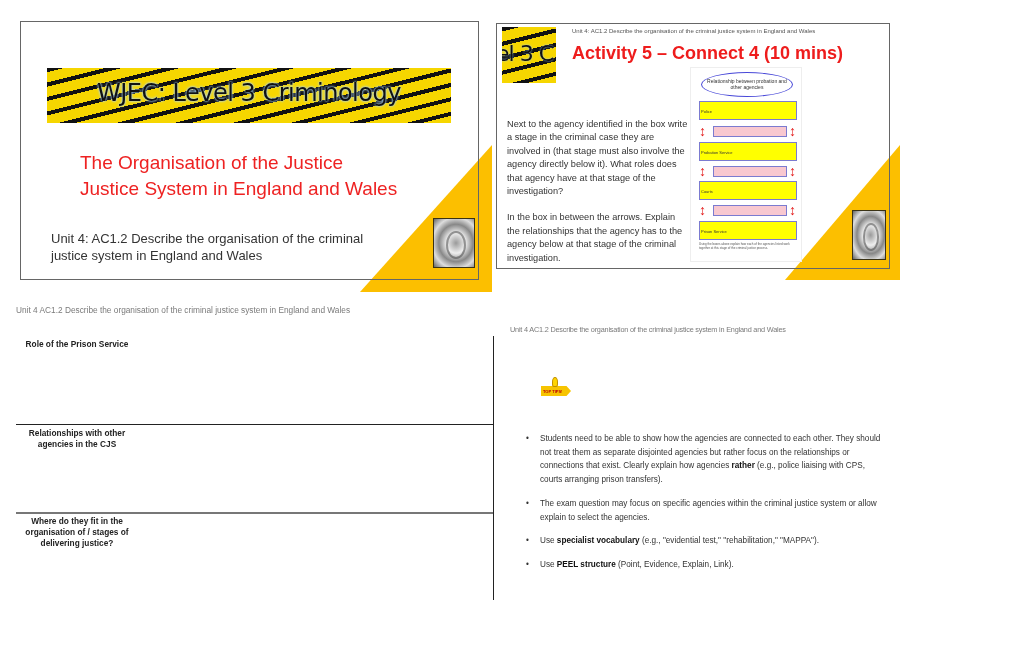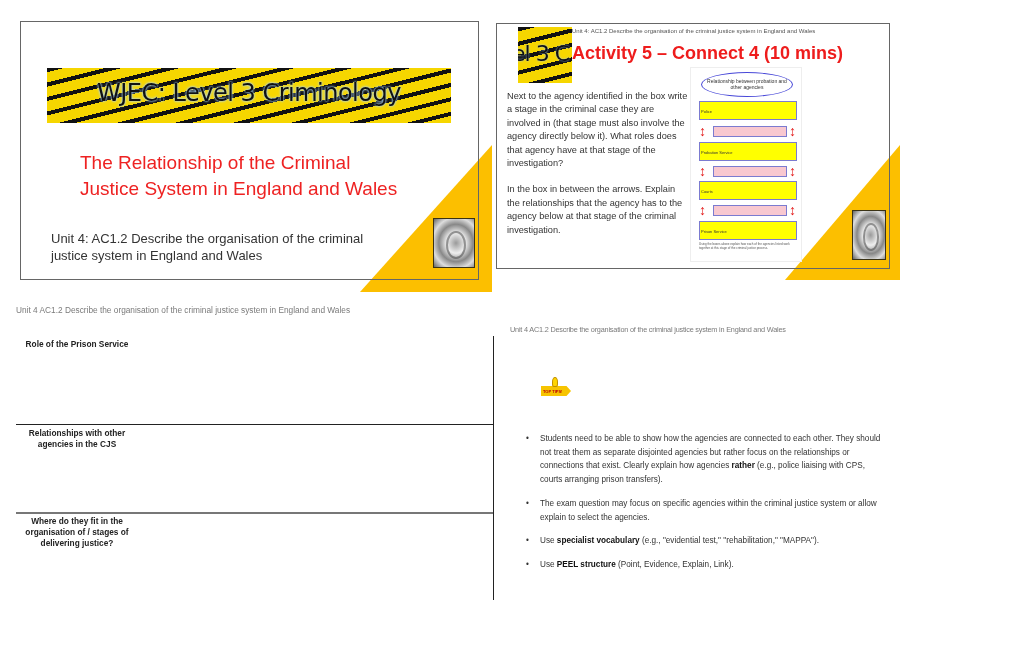--- a/index.html
+++ b/index.html
@@ -53,28 +53,28 @@
   .tri2 {
     position: absolute; left: 785px; top: 145px; width: 115px; height: 135px;
     background: #fcbf00;
     clip-path: polygon(100% 0, 100% 100%, 0 100%);
   }
   .slide2 {
     position: absolute; left: 496px; top: 23px; width: 394px; height: 246px;
     border: 1px solid #666;
   }
   .slide2-bg { position: absolute; left: 496px; top: 23px; width: 394px; height: 246px; background: #fff; }
-  .tape2 { left: 502px; top: 27px; width: 54px; height: 56px; margin-left: 16px; }
+  .tape2 { left: 502px; top: 27px; width: 54px; height: 56px; }
   .tape2-text {
     position: absolute; left: -6px; top: 14px; font-size: 22px; font-family: "DejaVu Sans", sans-serif;
     color: #111; text-shadow: 0 0 2px #9cf; letter-spacing: -1px;
   }
   .s2-header { position: absolute; left: 572px; top: 28px; font-size: 6px; color: #555; white-space: nowrap; }
   .s2-title { position: absolute; left: 572px; top: 43px; font-size: 18px; font-weight: bold; color: #ee1c1c; white-space: nowrap; }
-  .s2-body { position: absolute; left: 507px; top: 90px; width: 182px; font-size: 9.2px; line-height: 13.4px; color: #333; }
+  .s2-body { position: absolute; left: 507px; top: 118px; width: 182px; font-size: 9.2px; line-height: 13.4px; color: #333; }
   .s2-body p { margin-bottom: 13px; }
 
   .diagram { position: absolute; left: 690px; top: 67px; width: 112px; height: 195px; background: #fff; border: 1px solid #eee; }
   .oval {
     position: absolute; left: 10px; top: 4px; width: 92px; height: 25px;
     border: 1px solid #4848d8; border-radius: 50%;
     font-size: 5px; text-align: center; padding-top: 5px; line-height: 6px; color: #333;
   }
   .ybox {
     position: absolute; left: 8px; width: 98px; height: 19px;
@@ -121,21 +121,21 @@
 
 <div class="slide1-bg"></div>
 <div class="tri1"></div>
 <div class="slide1"></div>
 
 <div class="tape banner1">
   <div class="banner1-text">WJEC: Level 3 Criminology</div>
 </div>
 
 <div class="s1-title">
-  <div>The Relationship of the Criminal</div>
+  <div>The Organisation of the Justice</div>
   <div>Justice System in England and Wales</div>
 </div>
 
 <div class="s1-sub">
   <div>Unit 4: AC1.2 Describe the organisation of the criminal</div>
   <div>justice system in England and Wales</div>
 </div>
 
 <div class="fingerprint fp1"></div>
 

